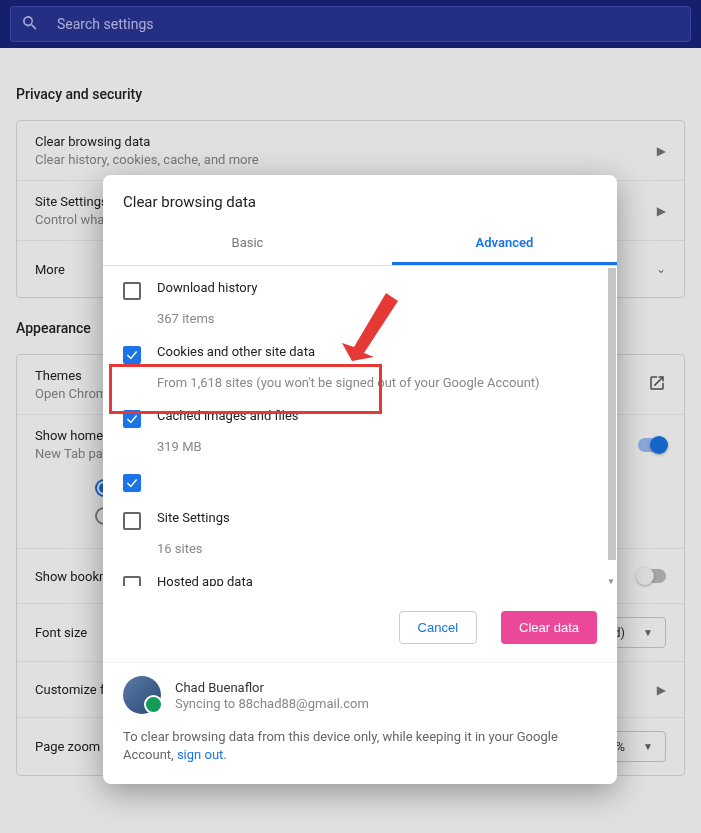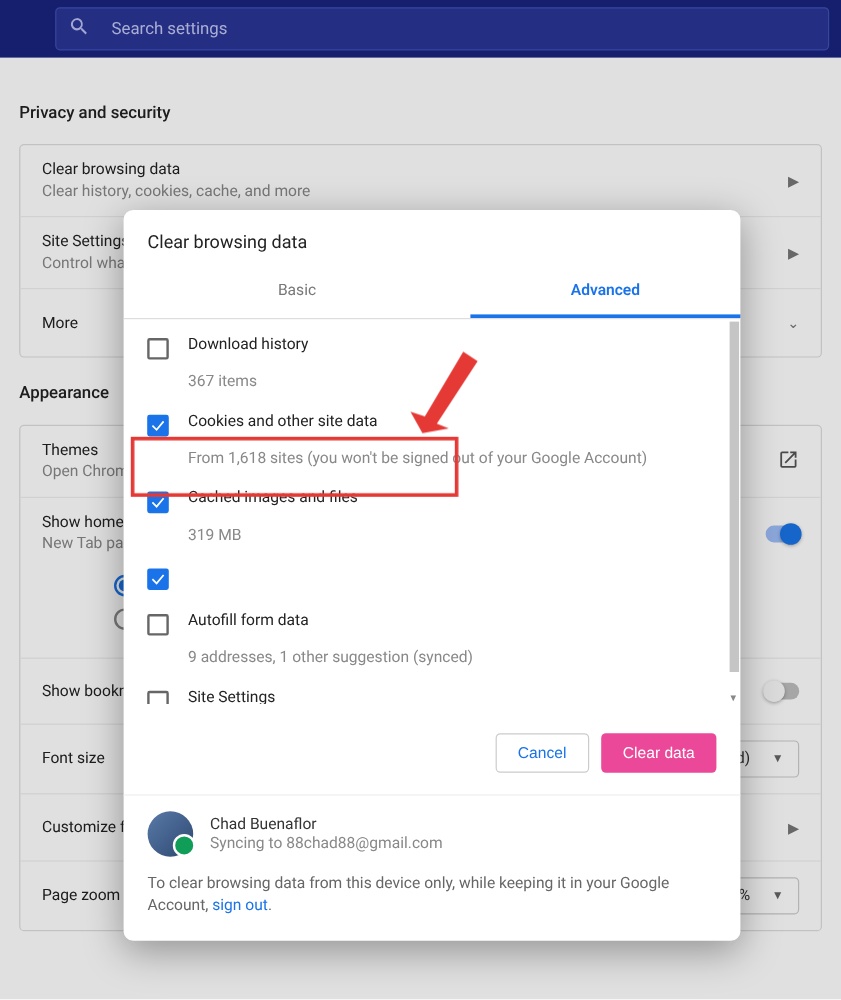--- a/index.html
+++ b/index.html
@@ -31,21 +31,20 @@
   .search-inner {
     background: #2a3595;
     border: 1px solid #3f51b5;
     border-radius: 4px;
     width: 100%;
     height: 36px;
     display: flex;
     align-items: center;
     padding: 0 10px;
     color: #b8bdf0;
-    margin-left: 36px;
   }
   .search-inner svg { width: 18px; height: 18px; fill: #b8bdf0; margin-right: 18px; }
   .search-inner span { font-size: 14px; color: #c3c7f2; }
 
   
   .page {
     padding: 16px;
     color: #333;
   }
   .section-title {
@@ -164,21 +163,21 @@
   }
   .arrow {
     position:absolute;
     left:340px; top:287px;
     z-index:20;
     pointer-events:none;
   }
   .dlg-foot {
     border-top: 1px solid transparent;
     padding: 24px 20px 18px 20px;
-    display: flex; justify-content: flex-end; gap: 10px;
+    display: flex; justify-content: flex-end; gap: 24px;
   }
   .btn {
     padding: 8px 18px; font-size: 13px; border-radius: 4px;
     cursor: pointer;
   }
   .btn-cancel { background:#fff; border:1px solid #ccc; color:#1a73e8; }
   .btn-primary { background:#ec4899; color:#fff; border:none; font-weight:500; }
   .account {
     border-top:1px solid #eee;
     padding: 13px 20px 0 20px;
@@ -340,27 +339,20 @@
         <div class="item">
           <div class="cb checked">
             <svg viewBox="0 0 24 24">
               <polyline points="4,12 10,18 20,6"></polyline>
             </svg>
           </div>
         </div>
         <div class="item">
           <div class="cb"></div>
           <div class="item-text">
-            <div class="item-label">Autofill form data</div>
-            <div class="item-sub">9 addresses, 1 other suggestion (synced)</div>
-          </div>
-        </div>
-        <div class="item">
-          <div class="cb"></div>
-          <div class="item-text">
             <div class="item-label">Site Settings</div>
             <div class="item-sub">16 sites</div>
           </div>
         </div>
         <div class="item">
           <div class="cb"></div>
           <div class="item-text">
             <div class="item-label">Hosted app data</div>
           </div>
         </div>

